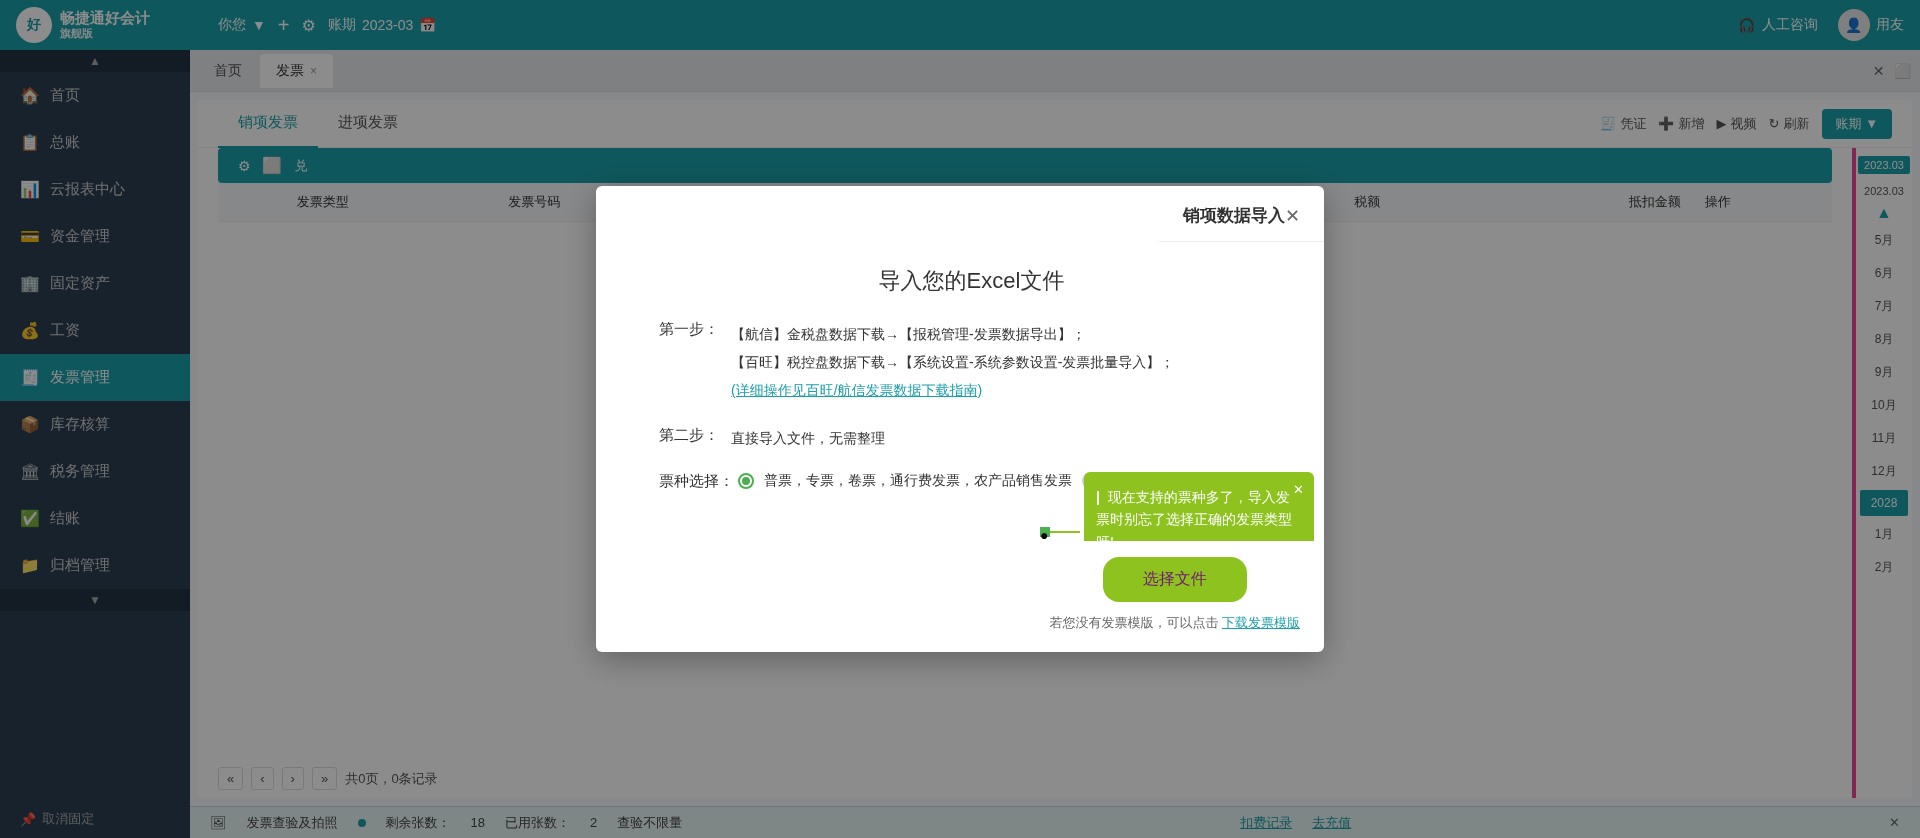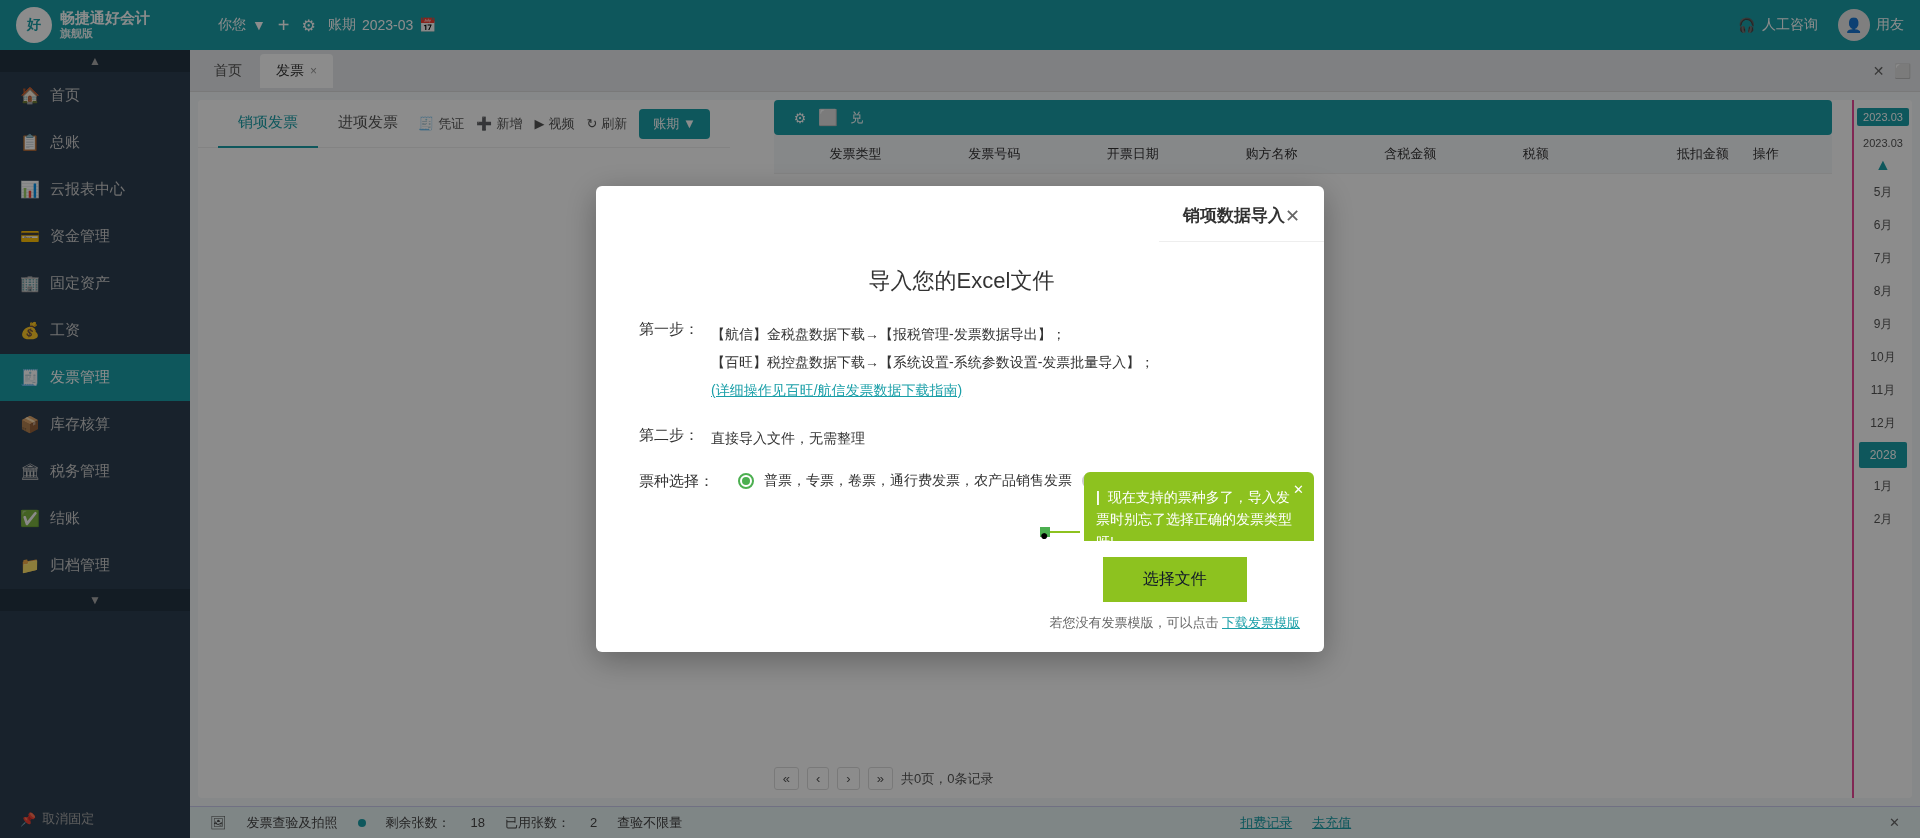--- a/index.html
+++ b/index.html
@@ -142,26 +142,25 @@
       display: flex;
       gap: 10px;
       align-items: center;
     }
     .win-btn { cursor: pointer; color: #666; font-size: 14px; }
 
     
     .invoice-page {
       flex: 1;
       display: flex;
-      flex-direction: row;
+      flex-direction: column;
       background: white;
       margin: 8px;
       border-radius: 4px;
       overflow: hidden;
-      gap: 24px;
     }
 
     
     .invoice-subnav {
       display: flex;
       align-items: center;
       padding: 0 20px;
       border-bottom: 1px solid #eee;
       background: white;
       height: 48px;
@@ -241,21 +240,21 @@
       color: #333;
       border-bottom: 1px solid #eee;
       font-weight: 500;
     }
     .th-deduct { text-align: right; }
 
     
     .right-panel {
       width: 60px;
       background: white;
-      border-left: 2px solid #ec4899;
+      border-left: 4px solid #ec4899;
       display: flex;
       flex-direction: column;
       align-items: center;
       padding-top: 8px;
       gap: 4px;
       flex-shrink: 0;
     }
     .right-panel-month {
       font-size: 12px;
       color: #555;
@@ -386,24 +385,24 @@
     }
     .modal-footer {
       padding: 16px 24px 20px;
       display: flex;
       flex-direction: column;
       align-items: center;
       gap: 12px;
     }
     .select-file-btn {
       background: #8dc21f;
-      color: #0f172a;
+      color: #701a75;
       border: none;
       padding: 12px 40px;
-      border-radius: 0;
+      border-radius: 16px;
       font-size: 16px;
       cursor: pointer;
       font-weight: 500;
     }
     .download-link {
       font-size: 13px;
       color: #666;
     }
     .download-link a { color: #1a9fa8; text-decoration: underline; cursor: pointer; }
   </style>
@@ -649,21 +648,21 @@
       </div>
 
       <div class="step-section">
         <div style="display:flex; gap:8px; align-items:center;">
           <span class="step-label">第二步：</span>
           <span class="step-content">直接导入文件，无需整理</span>
         </div>
       </div>
 
       <div class="ticket-section" style="position:relative;">
-        <div style="display:flex; gap:20px; align-items:flex-start;">
+        <div style="display:flex; gap:0; align-items:flex-start;">
           <span class="ticket-label">票种选择：</span>
           <div class="radio-group">
             <div class="radio-item">
               <div class="radio-circle selected">
                 <span></span>
               </div>
               <span>普票，专票，卷票，通行费发票，农产品销售发票</span>
             </div>
             <div class="radio-item">
               <div class="radio-circle"></div>

